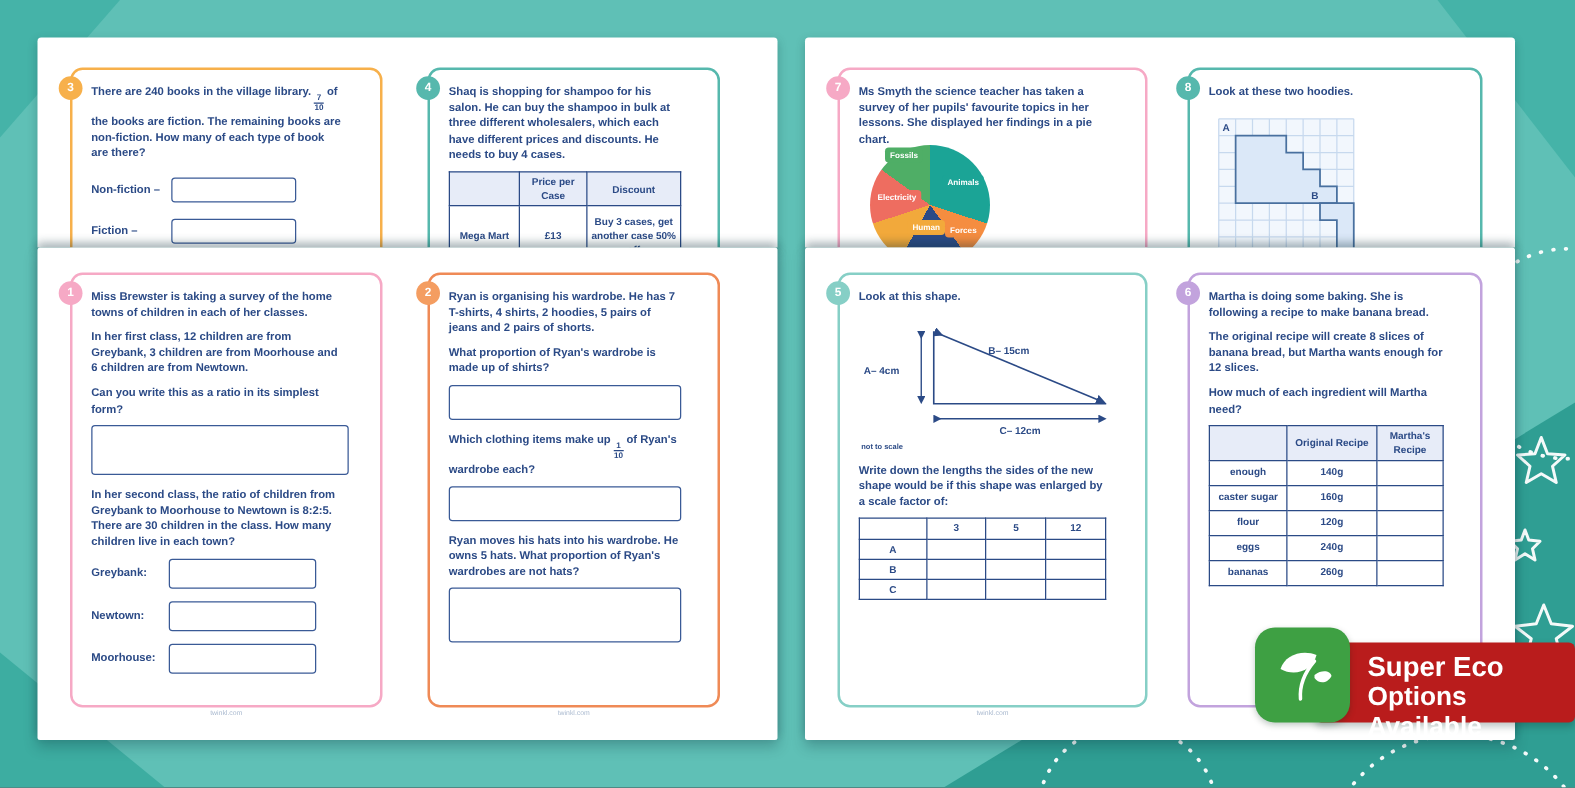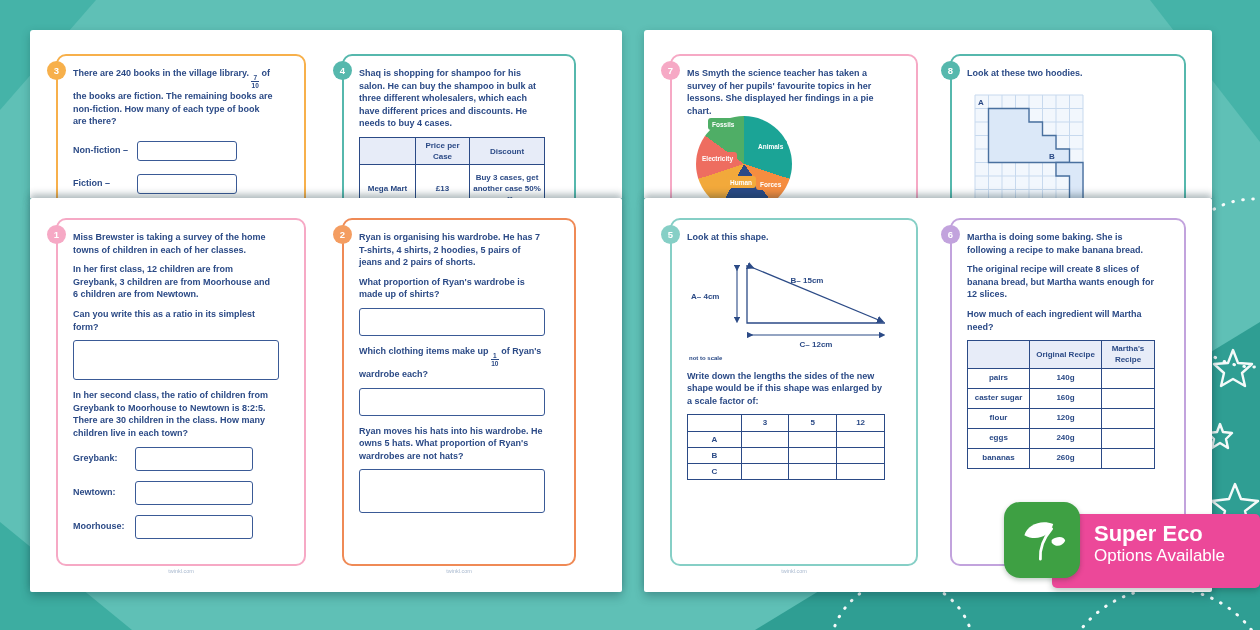--- a/index.html
+++ b/index.html
@@ -70,24 +70,24 @@
   .chip-fossils{left:36px;top:62px;background:#4fae66}
   .chip-animals{left:82px;top:84px;background:#1ba496}
   .chip-electricity{left:26px;top:96px;background:#ee6d60}
   .chip-human{left:54px;top:120px;background:#f2a93b}
   .chip-forces{left:84px;top:122px;background:#f58d40}
   .note{font-size:6px;margin:2px 0 7px 2px;font-weight:600}
   .tw{position:absolute;left:0;width:100%;bottom:-12px;text-align:center;
       font-size:5.5px;color:#a9b9cf;font-weight:400}
   
   .eco{position:absolute;left:1004px;top:502px;z-index:3;width:256px;height:78px}
-  .eco-bar{position:absolute;left:48px;top:12px;width:208px;height:74px;background:#ec4899;
+  .eco-bar{position:absolute;left:48px;top:12px;width:208px;height:64px;background:#b91c1c;
            border-radius:5px;padding:7px 0 0 42px;box-shadow:0 3px 6px rgba(0,40,30,.25)}
   .eco-title{font-size:22px;font-weight:700;color:#fff;line-height:1.15}
-  .eco-sub{font-size:17px;color:#fff;font-weight:400}
+  .eco-sub{font-size:21px;color:#fff;font-weight:700}
   .eco-leaf{position:absolute;left:0;top:0;width:76px;height:76px;background:#3ea043;
             border-radius:16px;display:flex;align-items:center;justify-content:center;
             box-shadow:0 2px 5px rgba(0,40,20,.25)}
 </style>
 </head>
 <body>
 
 <div id="canvas">
 
   <svg id="decor" width="1260" height="630" viewBox="0 0 1260 630">
@@ -302,21 +302,21 @@
                 <col style="width:72px">
                 <col>
               </colgroup>
             <tbody>
                 <tr>
               <th></th>
               <th>Original Recipe</th>
               <th>Martha's Recipe</th>
             </tr>
             <tr>
-                  <td>pairs</td>
+                  <td>enough</td>
                   <td>140g</td>
                   <td></td>
                 </tr>
             <tr>
                   <td>caster sugar</td>
                   <td>160g</td>
                   <td></td>
                 </tr>
             <tr>
                   <td>flour</td>

